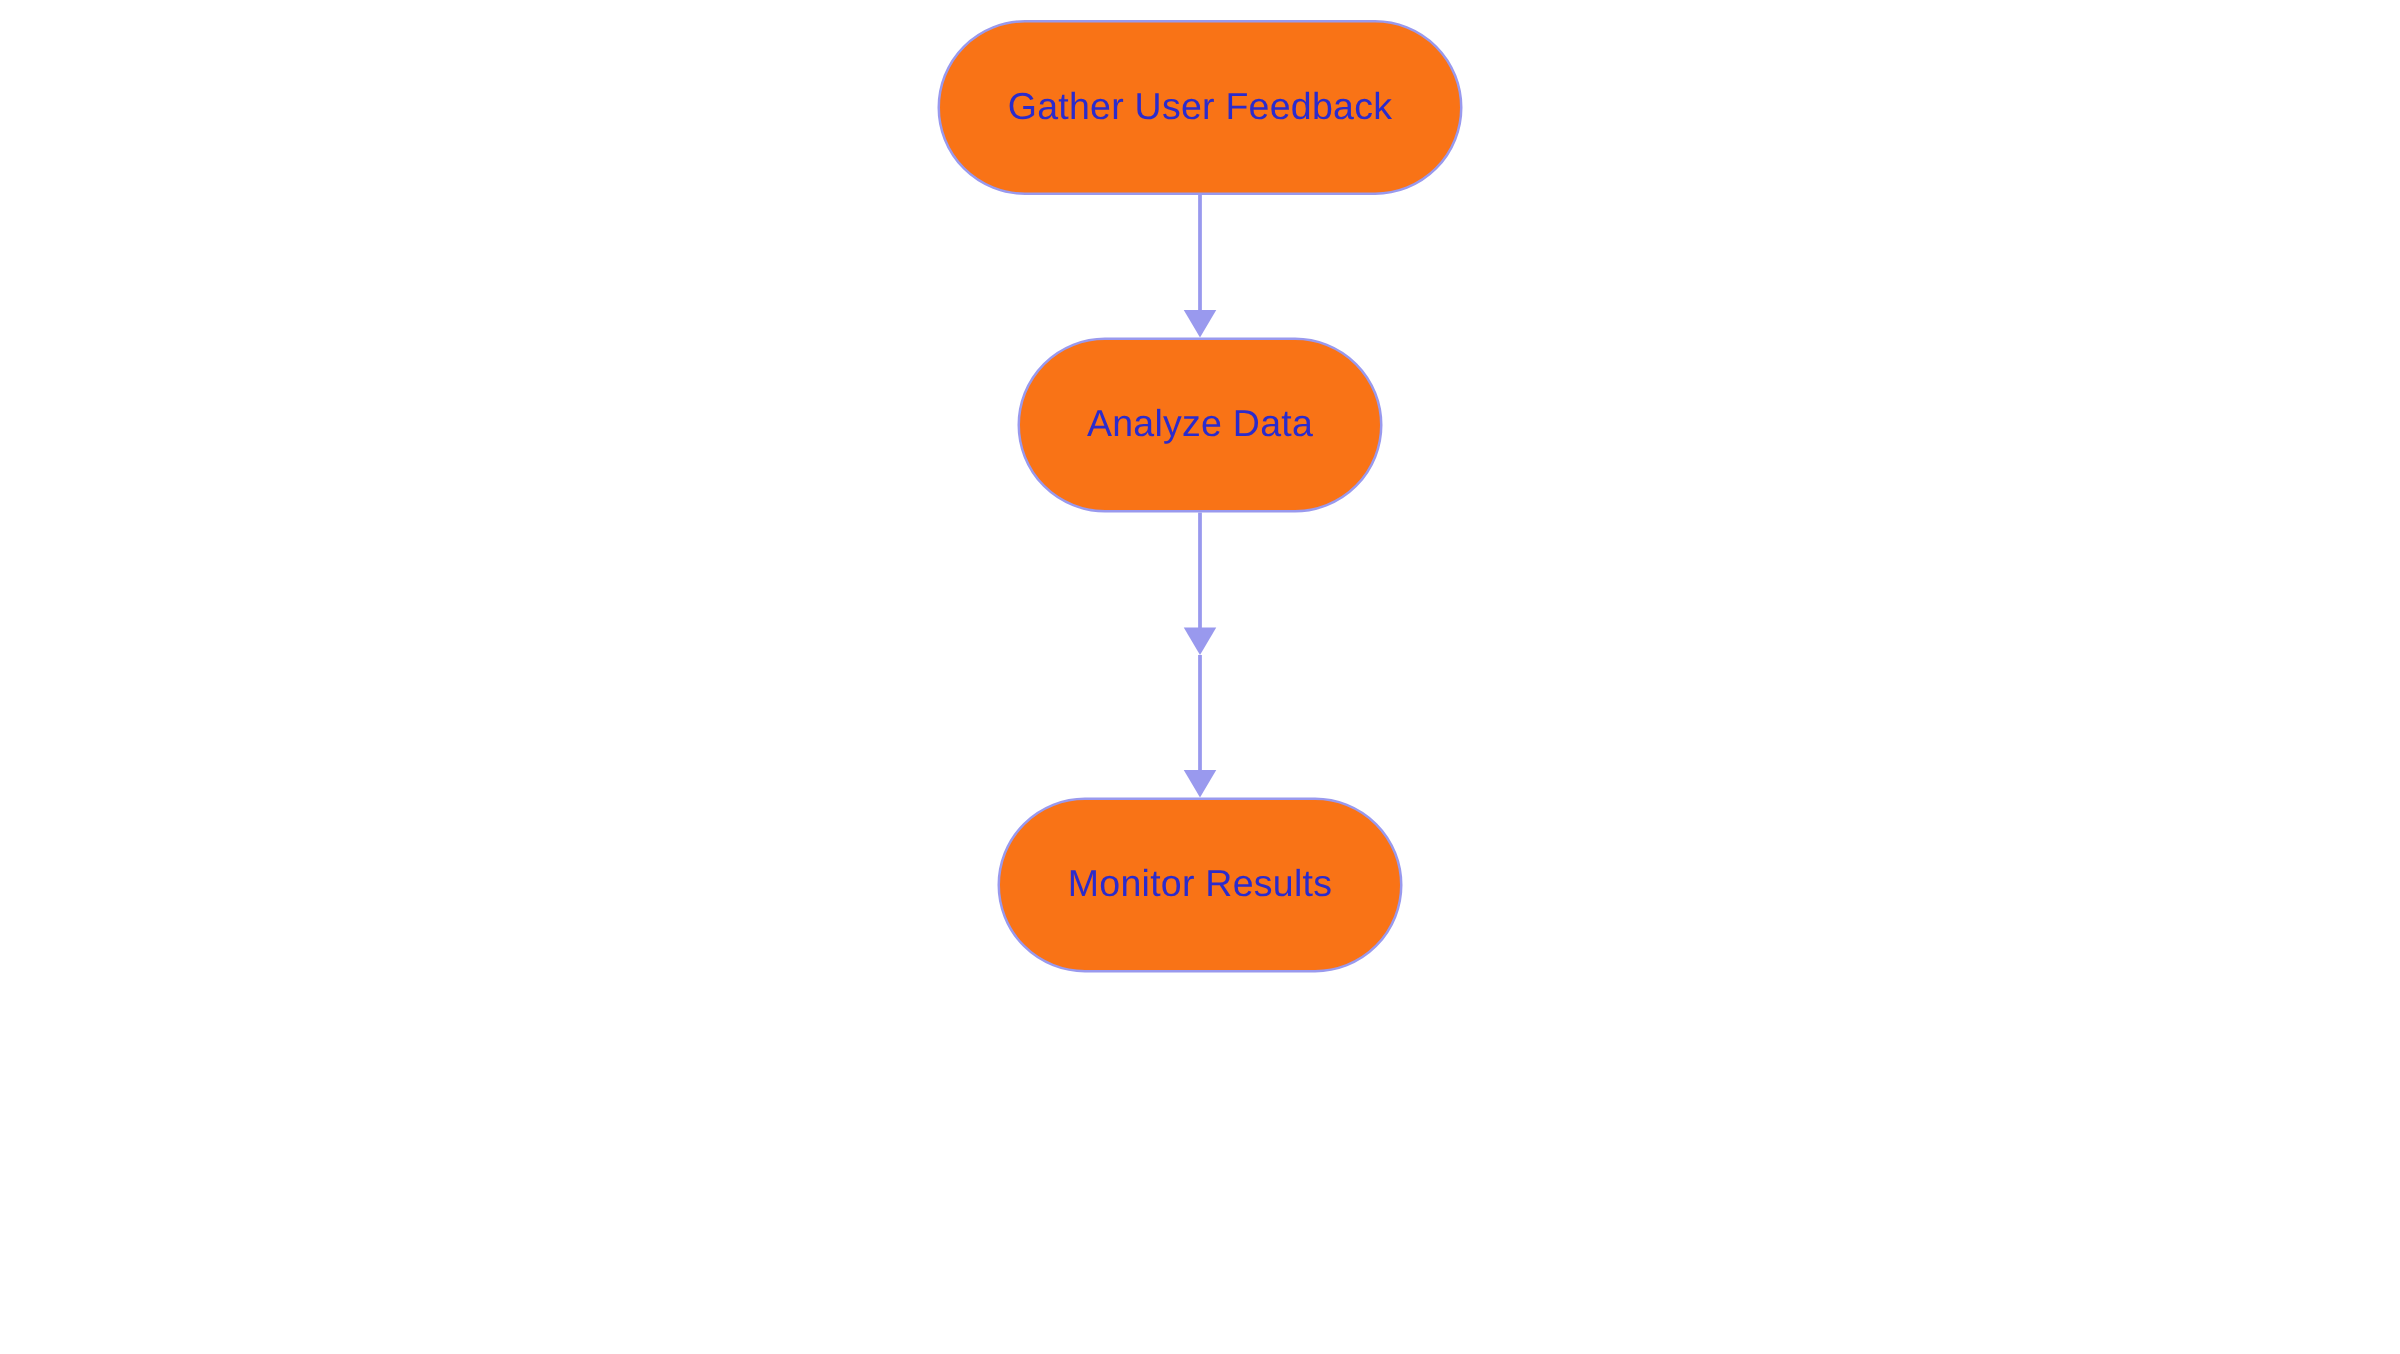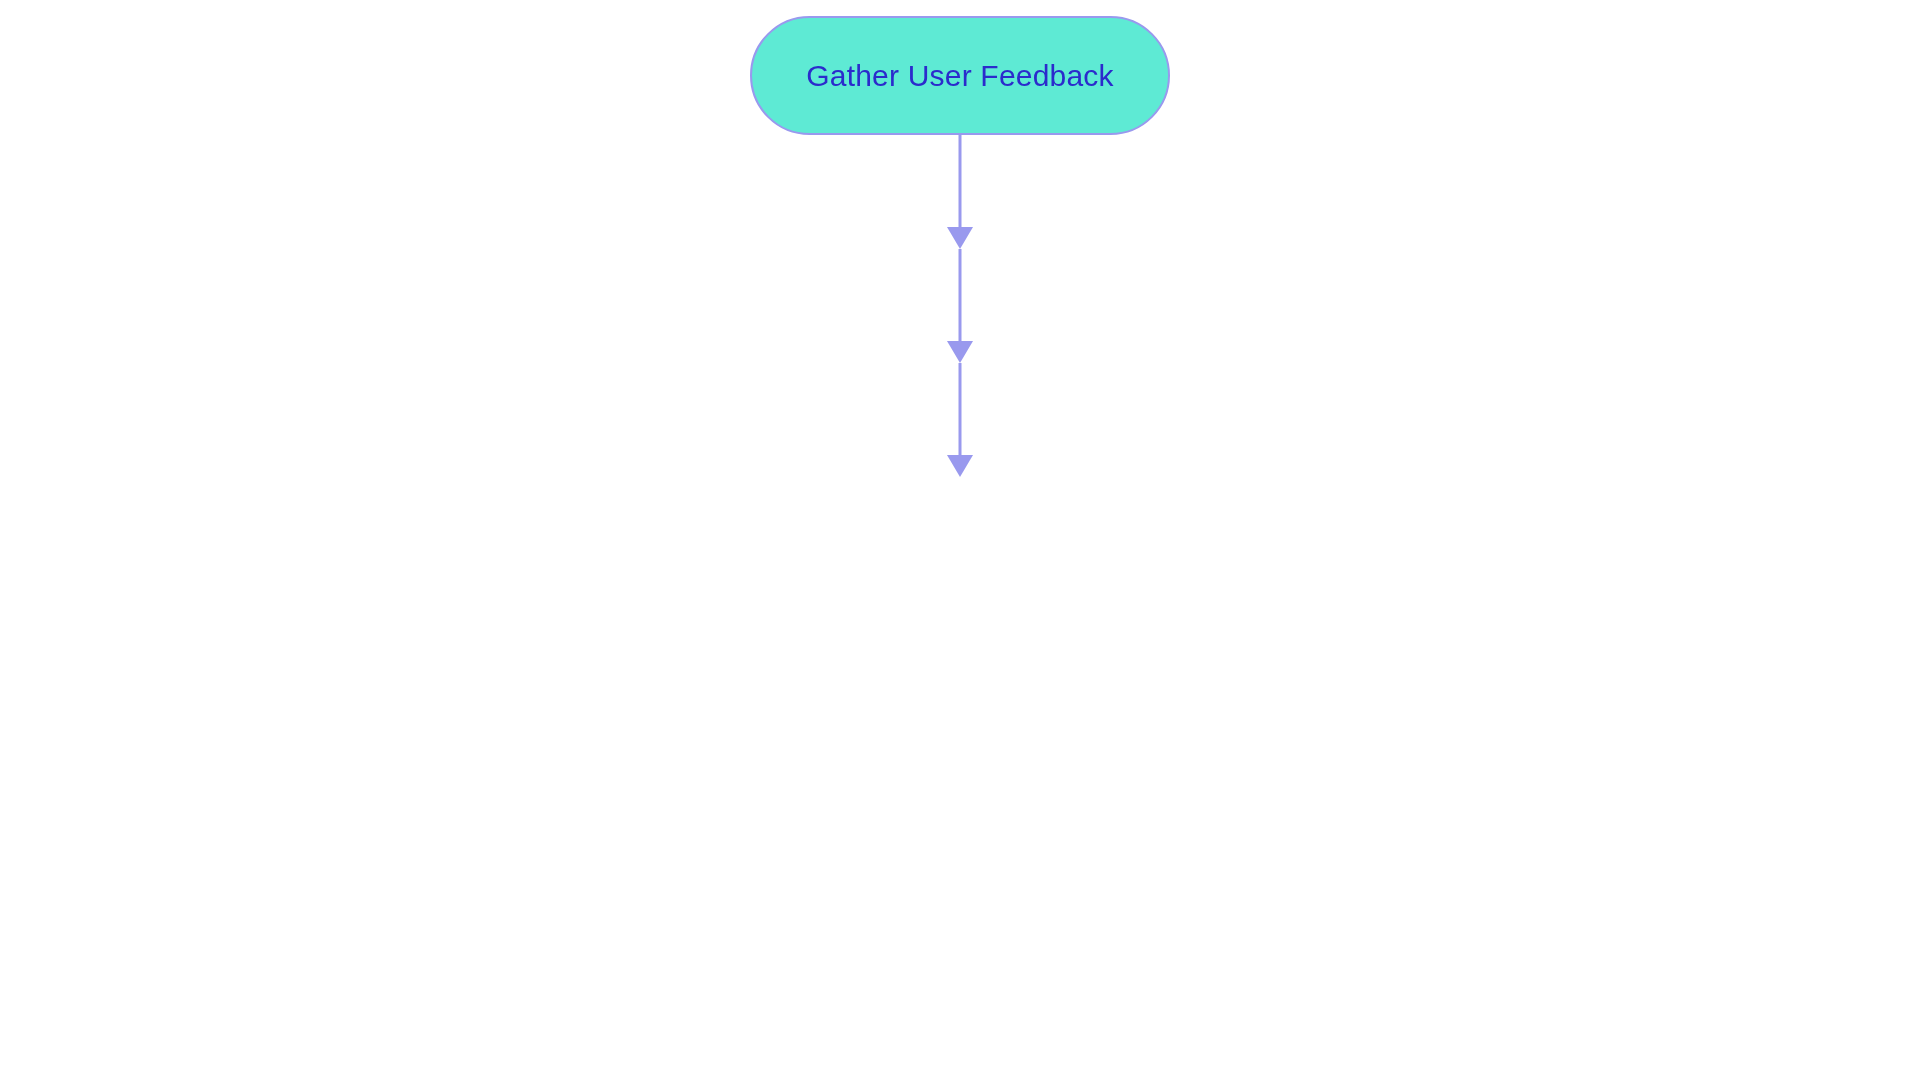--- a/index.html
+++ b/index.html
@@ -34,24 +34,24 @@
     padding-top: 16px;
     box-sizing: border-box;
   }
 
   .node {
     position: relative;
     box-sizing: border-box;
     display: flex;
     align-items: center;
     justify-content: center;
-    background: #5eead4;
+    background: #f97316;
     border: 2px solid #9999ee;
     border-radius: 999px;
-    height: 119px;
+    height: 140px;
     padding: 0 54px;
     z-index: 2;
   }
 
   .node-label {
     font-size: 30px;
     line-height: 1;
     color: #2b2bcc;
     letter-spacing: 0.2px;
     white-space: nowrap;
@@ -96,27 +96,33 @@
 
     <div class="node">
       <span class="node-label">Gather User Feedback</span>
     </div>
 
     <div class="connector">
       <div class="conn-line"></div>
       <div class="conn-arrowhead"></div>
     </div>
 
+    <div class="node">
+      <span class="node-label">Analyze Data</span>
+    </div>
 
     <div class="connector">
       <div class="conn-line"></div>
       <div class="conn-arrowhead"></div>
     </div>
 
 
     <div class="connector">
       <div class="conn-line"></div>
       <div class="conn-arrowhead"></div>
     </div>
 
+    <div class="node">
+      <span class="node-label">Monitor Results</span>
+    </div>
 
   </div>
 </div>
 
 </body></html>

